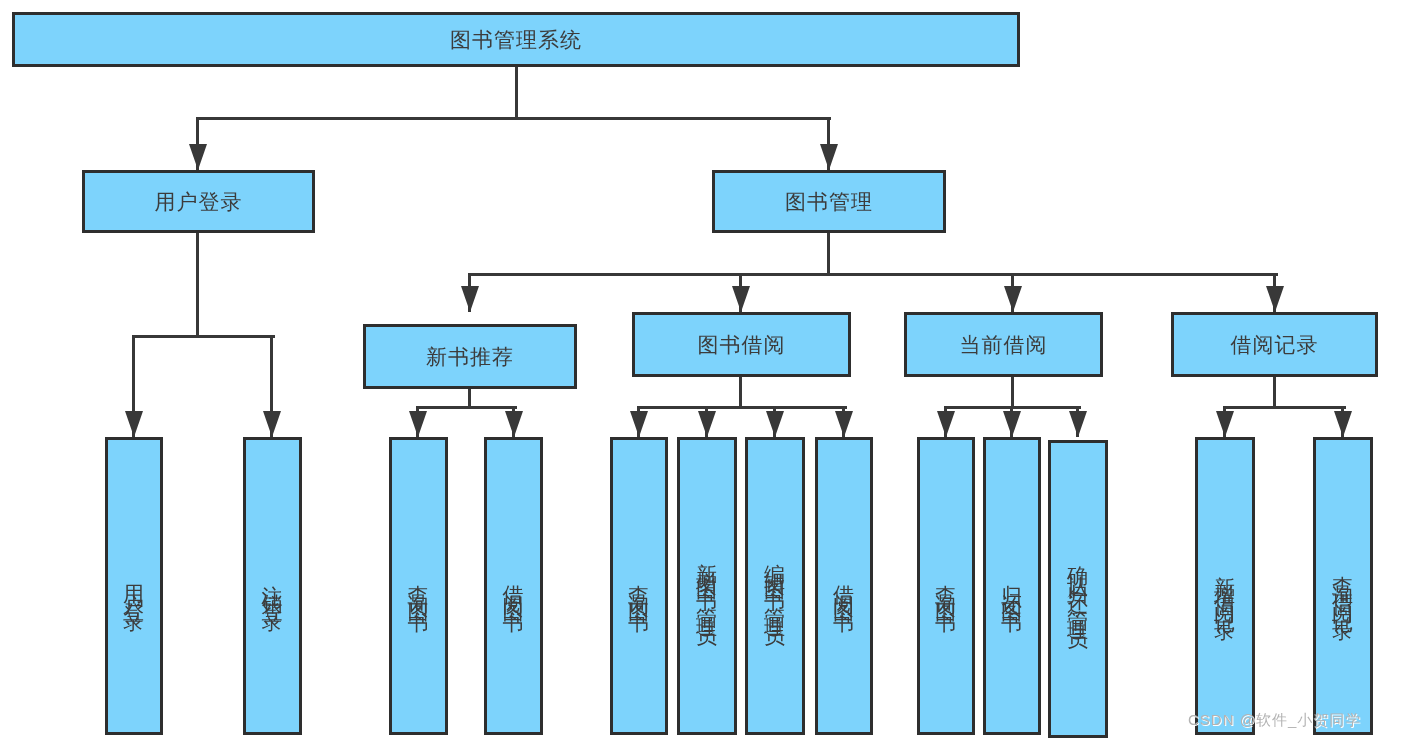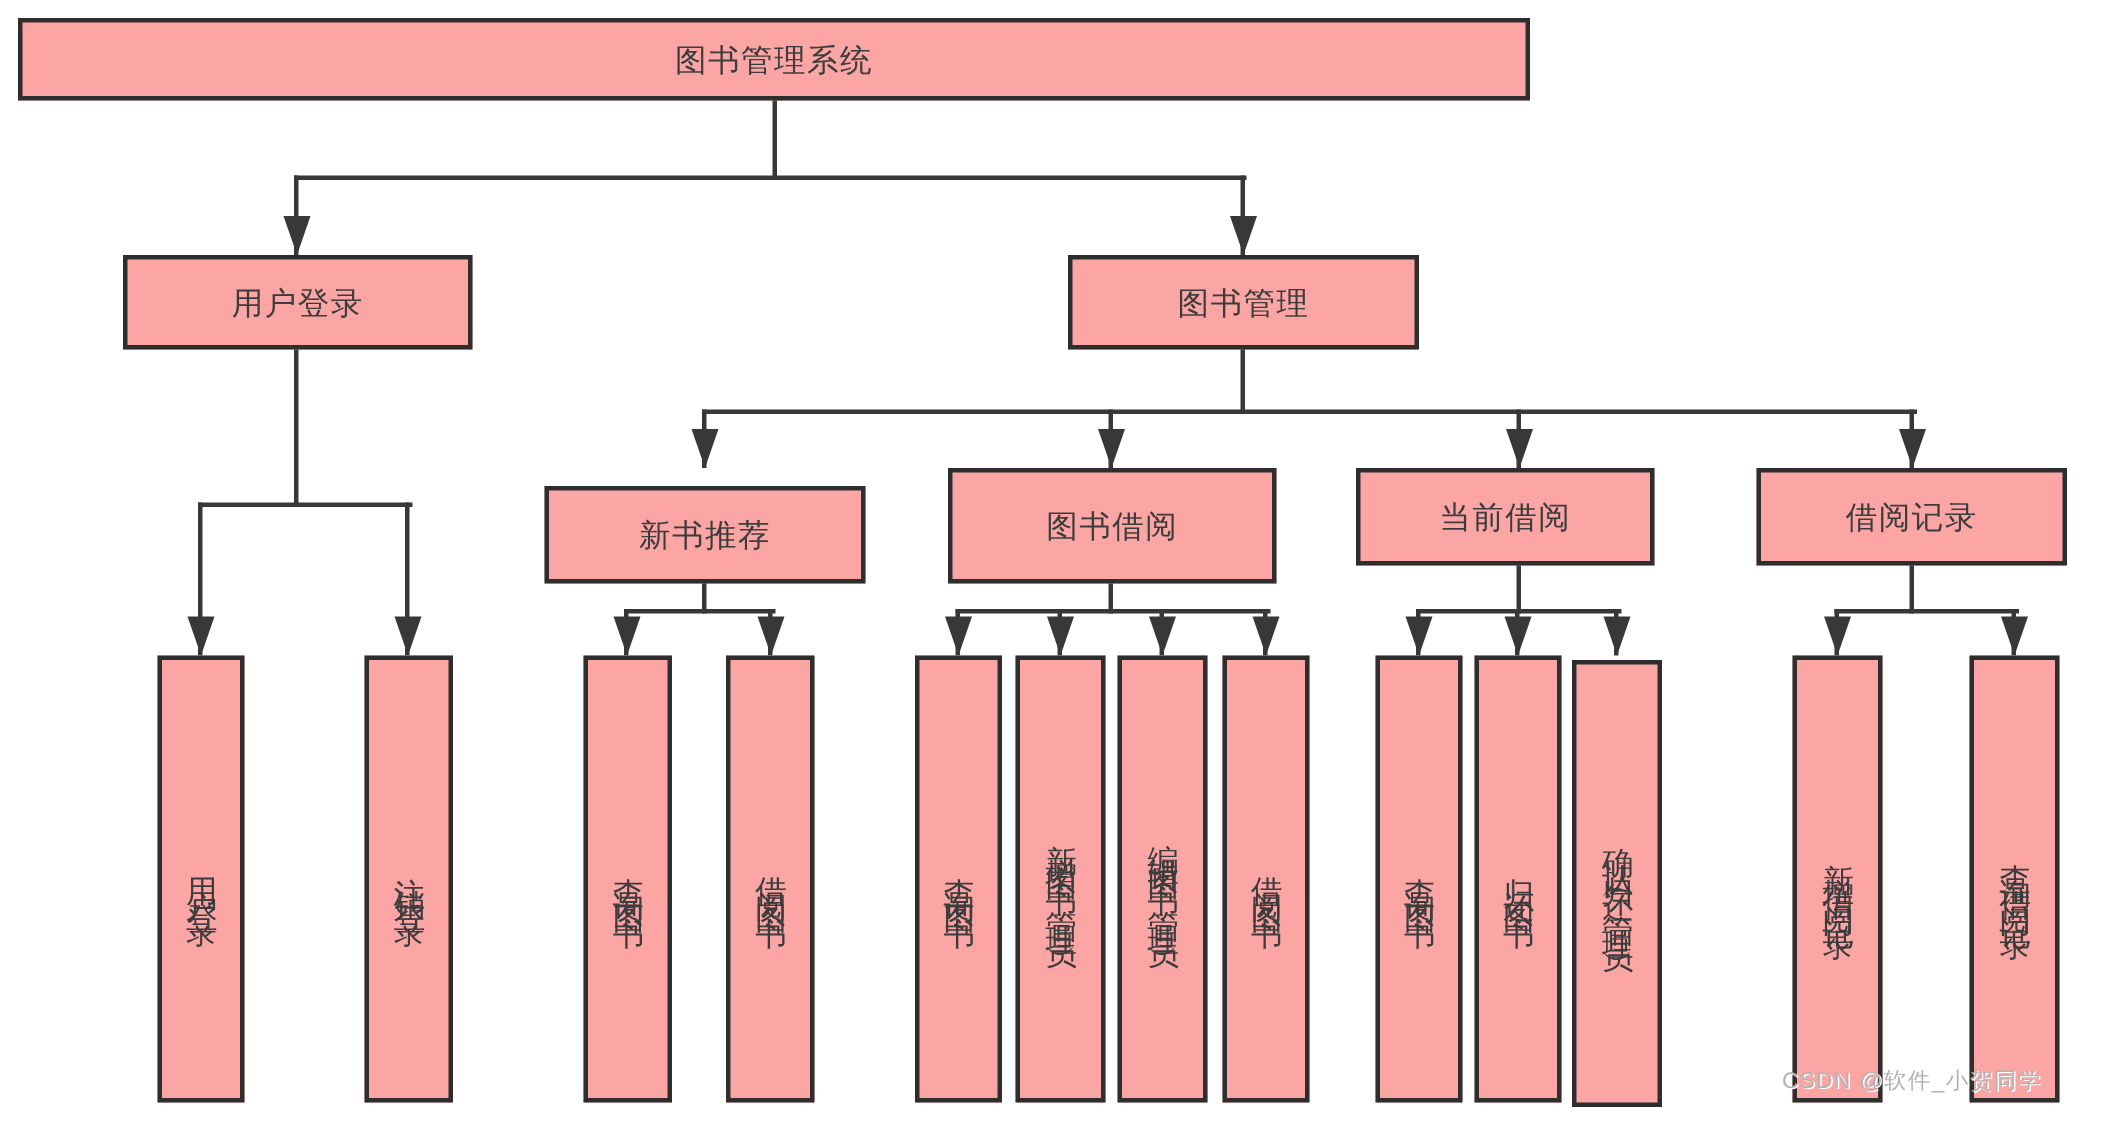--- a/index.html
+++ b/index.html
@@ -1,21 +1,21 @@
 <!DOCTYPE html>
 <html><head>
 <meta charset="utf-8">
 <style>
   html,body{margin:0;padding:0;background:#ffffff;}
   .canvas{
     position:relative;width:1405px;height:747px;background:#ffffff;overflow:hidden;
     font-family:"Liberation Sans", sans-serif;color:#3a3a3a;
   }
   .box{
-    position:absolute;box-sizing:border-box;background:#fca5a5;
+    position:absolute;box-sizing:border-box;background:#7dd3fc;
     border:3px solid #2e2e2e;display:flex;align-items:center;justify-content:center;
     font-size:21px;letter-spacing:1px;color:#3c3c3c;z-index:2;text-align:center;
   }
   .leaf{
     writing-mode:vertical-rl;text-orientation:mixed;
     letter-spacing:9px;font-size:21px;line-height:1;
   }
   .vl{position:absolute;width:3px;background:#383838;z-index:1;}
   .hl{position:absolute;height:3px;background:#383838;z-index:1;}
   .ah{
@@ -92,21 +92,21 @@
   <div class="ah" style="left:1216px;top:411px"></div>
   <div class="vl" style="left:1341px;top:406px;height:31px"></div>
   <div class="ah" style="left:1334px;top:411px"></div>
 
   <div class="box" style="left:12px;top:12px;width:1008px;height:55px">图书管理系统</div>
 
   <div class="box" style="left:82px;top:170px;width:233px;height:63px">用户登录</div>
   <div class="box" style="left:712px;top:170px;width:234px;height:63px">图书管理</div>
 
   <div class="box" style="left:363px;top:324px;width:214px;height:65px">新书推荐</div>
-  <div class="box" style="left:632px;top:312px;width:219px;height:77px">图书借阅</div>
+  <div class="box" style="left:632px;top:312px;width:219px;height:65px">图书借阅</div>
   <div class="box" style="left:904px;top:312px;width:199px;height:65px">当前借阅</div>
   <div class="box" style="left:1171px;top:312px;width:207px;height:65px">借阅记录</div>
 
   <div class="box leaf" style="left:105px;top:437px;width:58px;height:298px">用户登录</div>
   <div class="box leaf" style="left:243px;top:437px;width:59px;height:298px">注销登录</div>
 
   <div class="box leaf" style="left:389px;top:437px;width:59px;height:298px">查询图书</div>
   <div class="box leaf" style="left:484px;top:437px;width:59px;height:298px">借阅图书</div>
 
   <div class="box leaf" style="left:610px;top:437px;width:58px;height:298px">查询图书</div>

